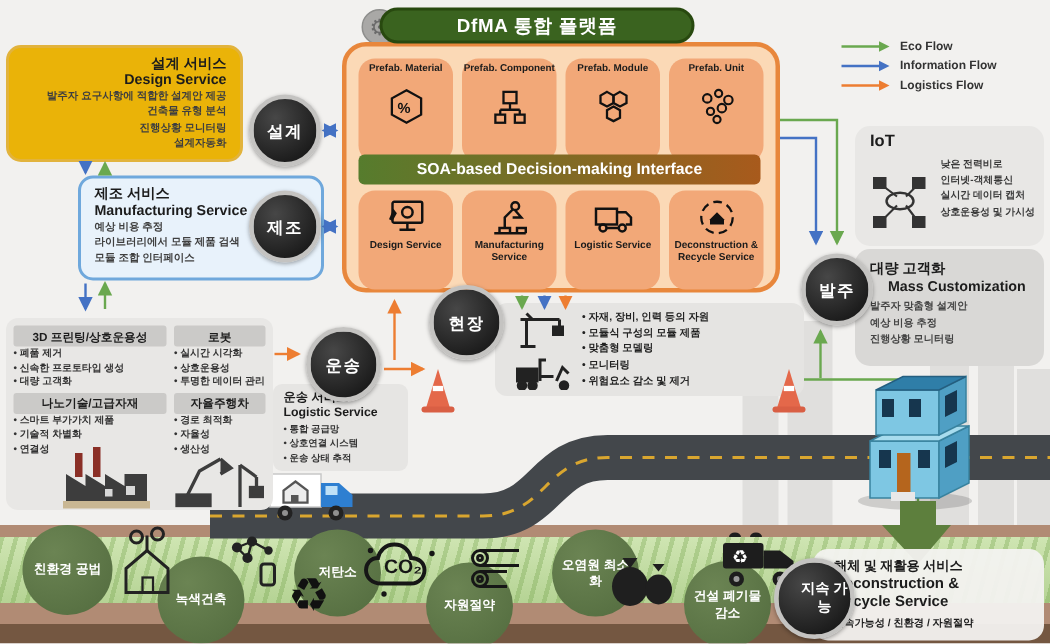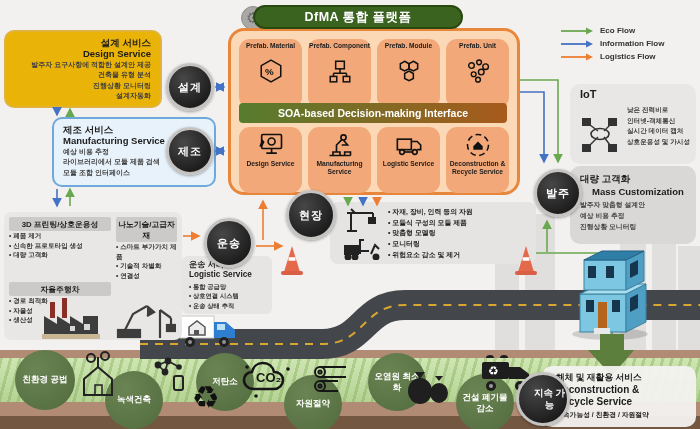--- a/index.html
+++ b/index.html
@@ -199,20 +199,26 @@
     <div class="ln">라이브러리에서 모듈 제품 검색</div>
     <div class="ln">모듈 조합 인터페이스</div>
   </div>
 
   <div class="abs tech z4">
     <div class="tech-sec">
       <div class="hd">3D 프린팅/상호운용성</div>
       <div class="it">폐품 제거</div>
       <div class="it">신속한 프로토타입 생성</div>
       <div class="it">대량 고객화</div>
+    </div>
+    <div class="tech-sec">
+      <div class="hd">로봇</div>
+      <div class="it">실시간 시각화</div>
+      <div class="it">상호운용성</div>
+      <div class="it">투명한 데이터 관리</div>
     </div>
     <div class="tech-sec">
       <div class="hd">나노기술/고급자재</div>
       <div class="it">스마트 부가가치 제품</div>
       <div class="it">기술적 차별화</div>
       <div class="it">연결성</div>
     </div>
     <div class="tech-sec">
       <div class="hd">자율주행차</div>
       <div class="it">경로 최적화</div>

